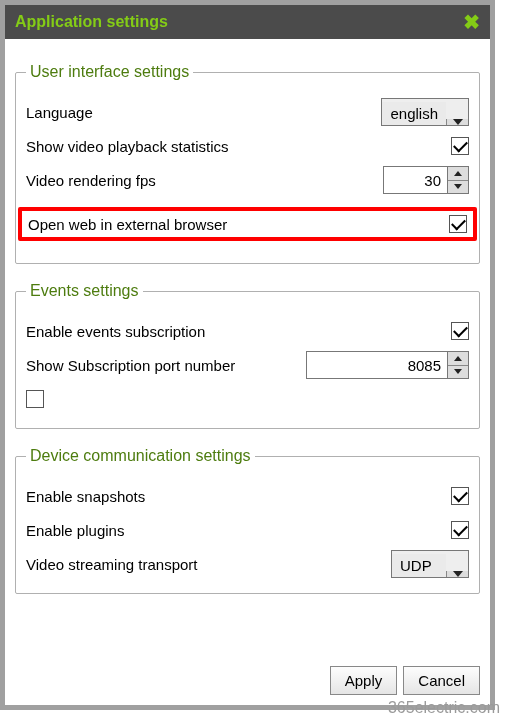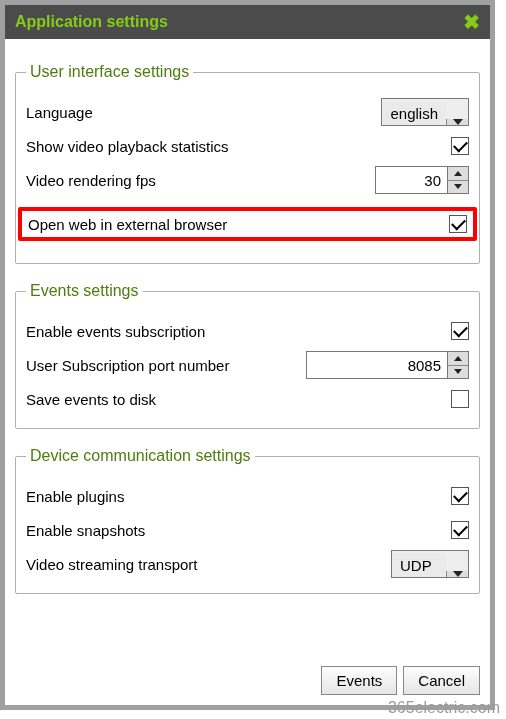--- a/index.html
+++ b/index.html
@@ -82,21 +82,21 @@
   .select.wide .sel-text { min-width: 164px; }
   .select .sel-btn { width: 22px; background: #ddd; border-left: 1px solid #888; display: flex; align-items: center; justify-content: center; cursor: pointer; }
   .arrow-down { width: 0; height: 0; border-left: 5px solid transparent; border-right: 5px solid transparent; border-top: 6px solid #222; }
   .arrow-up-sm { width: 0; height: 0; border-left: 4px solid transparent; border-right: 4px solid transparent; border-bottom: 5px solid #222; }
   .arrow-down-sm { width: 0; height: 0; border-left: 4px solid transparent; border-right: 4px solid transparent; border-top: 5px solid #222; }
   .spinner {
     display: inline-flex; align-items: stretch; height: 28px;
   }
   .spinner .sp-input {
     border: 1px solid #777; border-right: none;
-    width: 72px; text-align: right; padding: 2px 6px; font-size: 15px;
+    width: 64px; text-align: right; padding: 2px 6px; font-size: 15px;
     font-family: inherit;
   }
   .spinner.wide .sp-input { width: 141px; }
   .spinner .sp-btns { display: flex; flex-direction: column; border: 1px solid #777; }
   .spinner .sp-btns div { width: 20px; flex: 1; background: #ddd; display: flex; align-items: center; justify-content: center; cursor: pointer; }
   .spinner .sp-btns div:first-child { border-bottom: 1px solid #888; }
   .footer {
     display: flex;
     justify-content: flex-end;
     gap: 6px;
@@ -178,56 +178,55 @@
 
       <div class="row">
         <span class="label">Enable events subscription</span>
         <div class="control">
           <span class="checkbox checked"></span>
         </div>
       </div>
 
 
       <div class="row">
-        <span class="label">User Subscription port number</span>
+        <span class="label">Show Subscription port number</span>
         <div class="control">
           <div class="spinner wide">
             <input class="sp-input" value="8085" style="">
             <div class="sp-btns">
               <div>
                   <span class="arrow-up-sm"></span>
                 </div>
               <div>
                   <span class="arrow-down-sm"></span>
                 </div>
             </div>
           </div>
         </div>
       </div>
 
       <div class="row">
-        <span class="label">Save events to disk</span>
         <div class="control">
           <span class="checkbox"></span>
         </div>
       </div>
     </fieldset>
 
     <fieldset class="group">
       <legend>Device communication settings</legend>
 
       <div class="row">
+        <span class="label">Enable snapshots</span>
+        <div class="control">
+          <span class="checkbox checked"></span>
+        </div>
+      </div>
+
+      <div class="row">
         <span class="label">Enable plugins</span>
-        <div class="control">
-          <span class="checkbox checked"></span>
-        </div>
-      </div>
-
-      <div class="row">
-        <span class="label">Enable snapshots</span>
         <div class="control">
           <span class="checkbox checked"></span>
         </div>
       </div>
 
 
       <div class="row">
         <span class="label">Video streaming transport</span>
         <div class="control">
           <div class="select">
@@ -236,18 +235,18 @@
                 <span class="arrow-down"></span>
               </span>
           </div>
         </div>
       </div>
     </fieldset>
 
   </div>
 
   <div class="footer">
-    <button class="btn">Events</button>
+    <button class="btn">Apply</button>
     <button class="btn">Cancel</button>
   </div>
 </div>
 
 <div class="watermark">365electric.com</div>
 
 </body></html>

